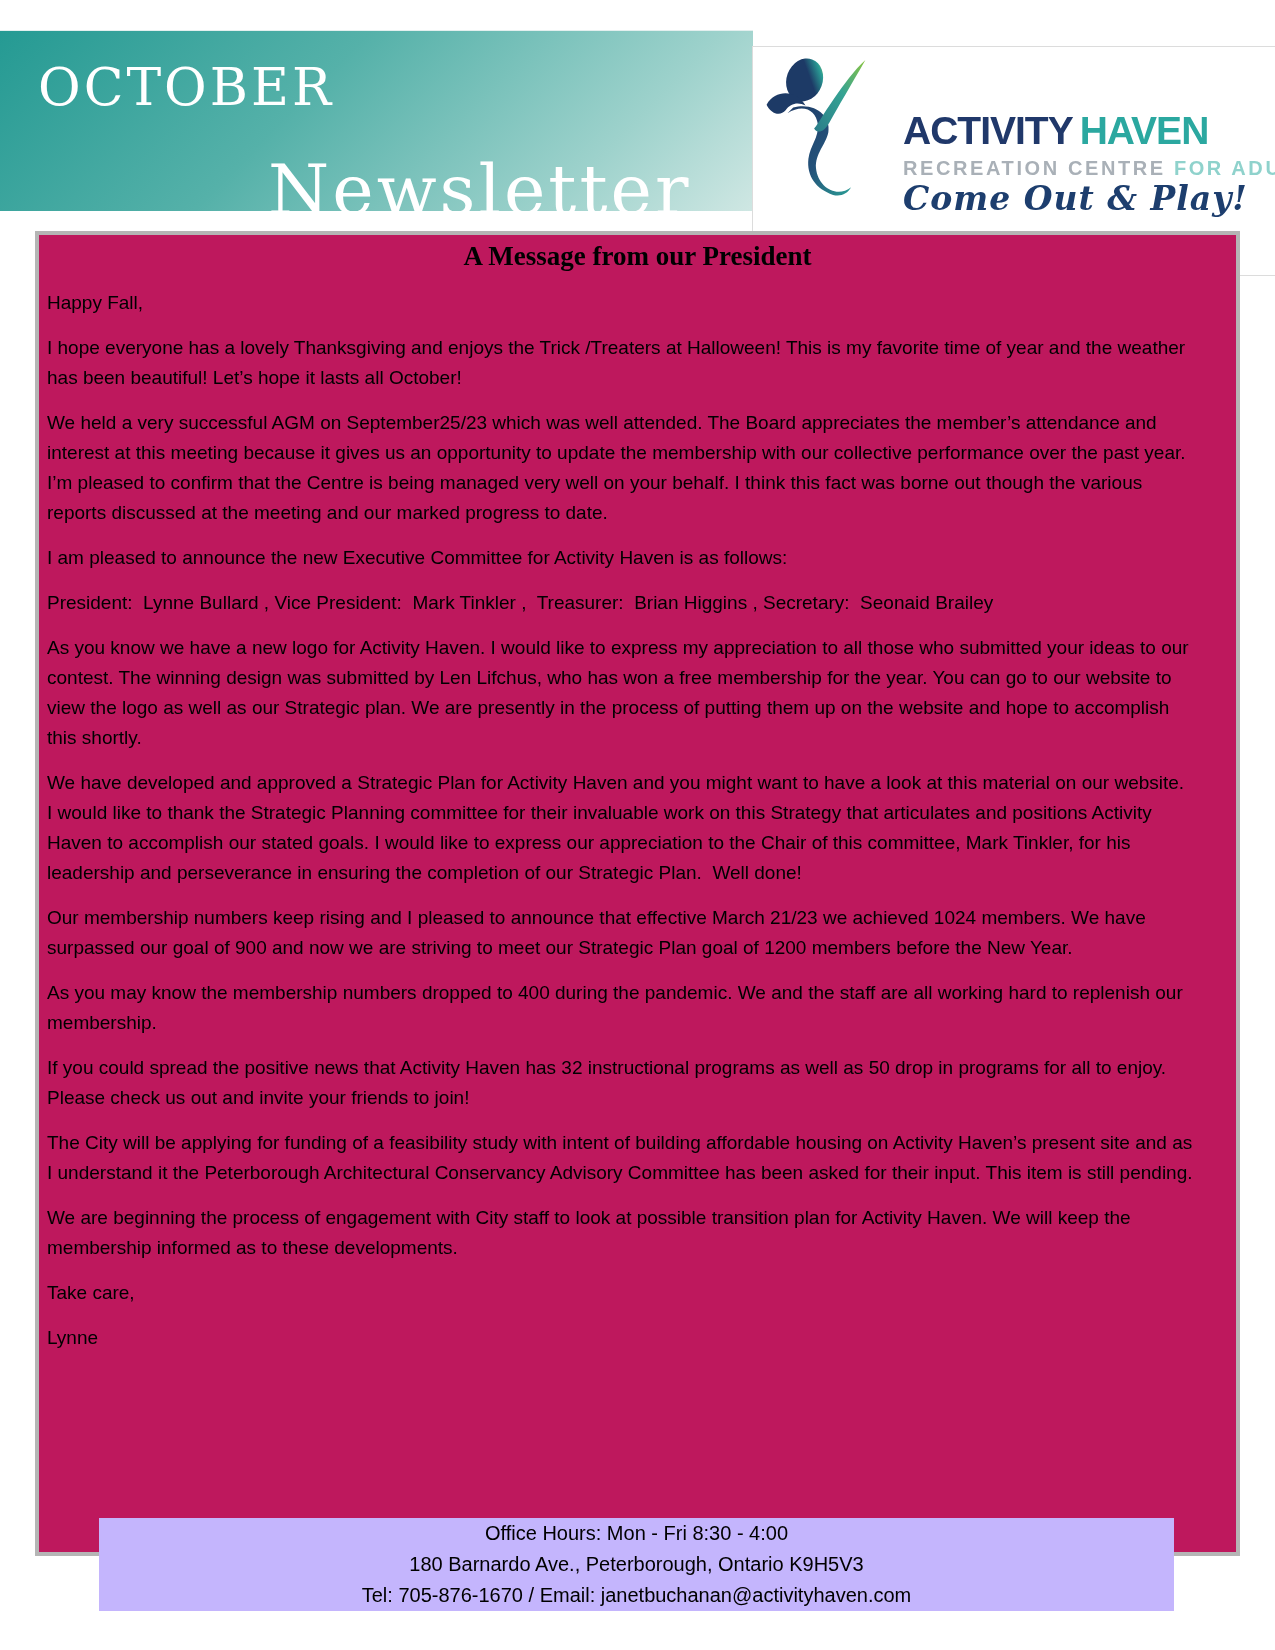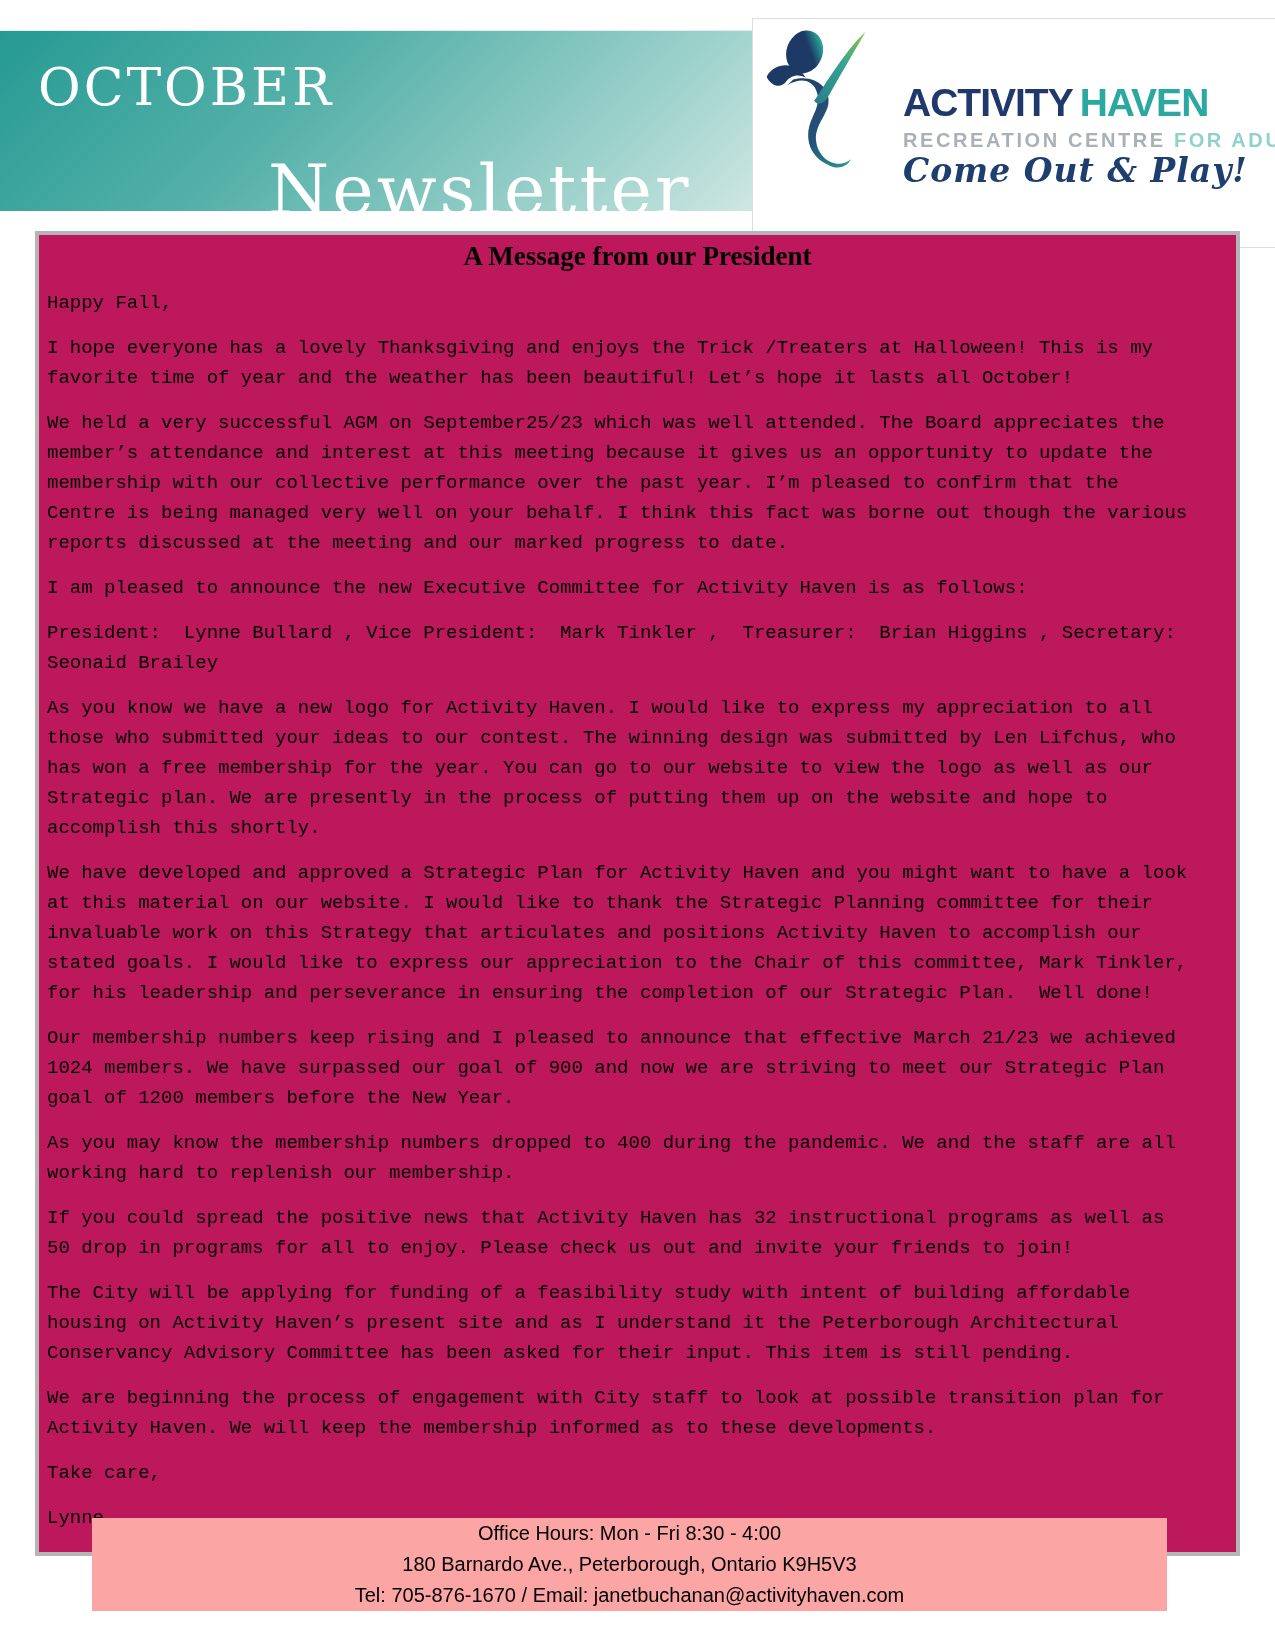--- a/index.html
+++ b/index.html
@@ -18,21 +18,21 @@
   .banner-word {
     position:absolute; color:#ffffff;
     font-family:"DejaVu Serif", "Liberation Serif", serif;
     letter-spacing:3px; font-weight:400; white-space:nowrap;
   }
   .banner-word.month { left:38px; top:26px; font-size:52px; }
   .banner-word.newsletter { left:268px; top:118px; font-size:70px; }
 
   
   .logo-box {
-    position:absolute; left:752px; top:18px; width:523px; height:230px;
+    position:absolute; left:752px; top:46px; width:523px; height:230px;
     background:#ffffff; border:1px solid #dcdcdc; border-right:none; box-sizing:border-box;
   }
   .logo-figure { position:absolute; left:6px; top:4px; width:114px; height:170px; }
   .logo-text { position:absolute; left:150px; top:0; width:292px; height:100%; }
   .logo-name {
     position:absolute; left:0; top:62px; width:100%;
     font-weight:bold; font-size:39px; letter-spacing:-1px; white-space:nowrap;
   }
   .logo-name .navy { color:#20386a; }
   .logo-name .teal { color:#2ba8a0; margin-left:7px; }
@@ -50,30 +50,30 @@
 
   
   .content-box {
     position:absolute; left:35px; top:231px; width:1205px; height:1325px;
     border:4px solid #b5b5b5; box-sizing:border-box; background:#be185d;
   }
   .msg-title {
     text-align:center; margin:6px 0 16px;
     font-family:"Liberation Serif", serif; font-weight:bold; font-size:27px;
   }
-  .paras { padding:0 42px 0 8px;font-family:Liberation Mono, monospace; }
+  .paras { padding:0 42px 0 8px; }
   .para {
     font-size:19px; line-height:30px; margin:0 0 15px 0;
     white-space:pre-wrap;
   }
 
   
   .footer {
-    position:absolute; left:92px; top:1518px; width:1075px;
-    background:#fca5a5; text-align:center; z-index:5;
+    position:absolute; left:99px; top:1518px; width:1075px;
+    background:#c4b5fd; text-align:center; z-index:5;
     font-size:20px; line-height:31px;
   }
 </style>
 </head>
 <body>
 
 <div class="banner">
   <span class="banner-word month">OCTOBER</span>
   <span class="banner-word newsletter">Newsletter</span>
 </div>

